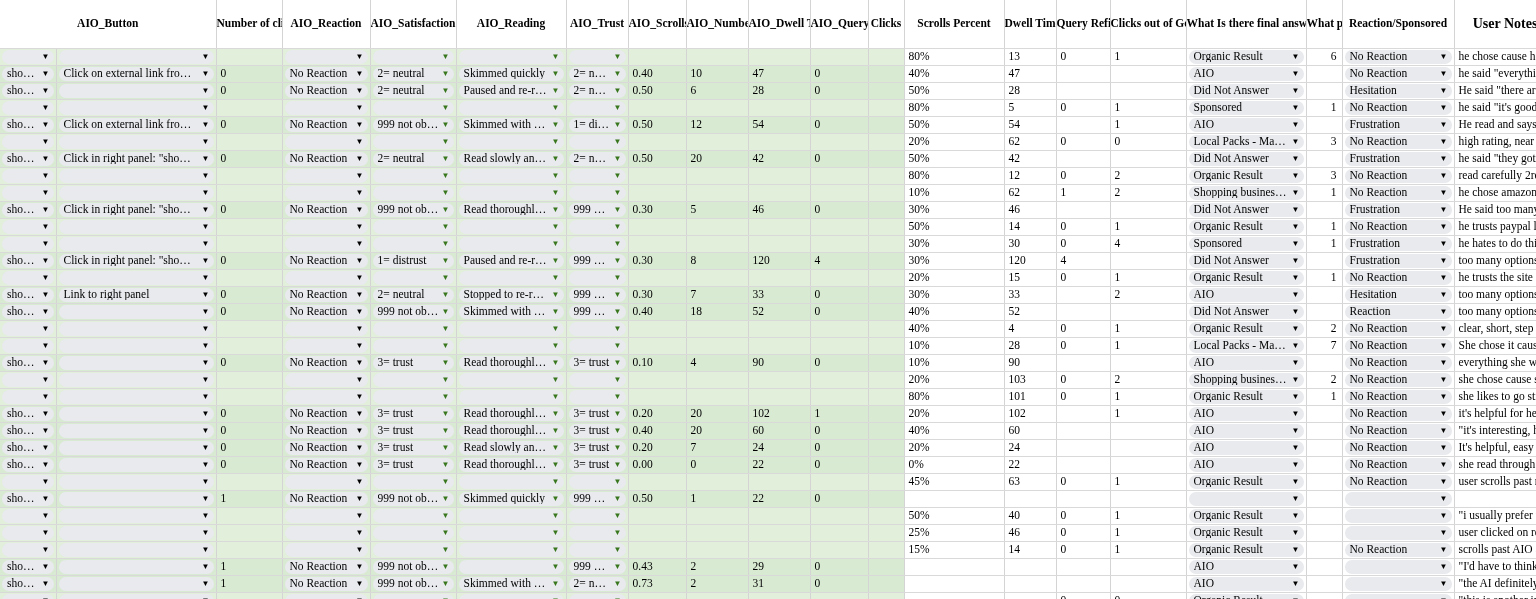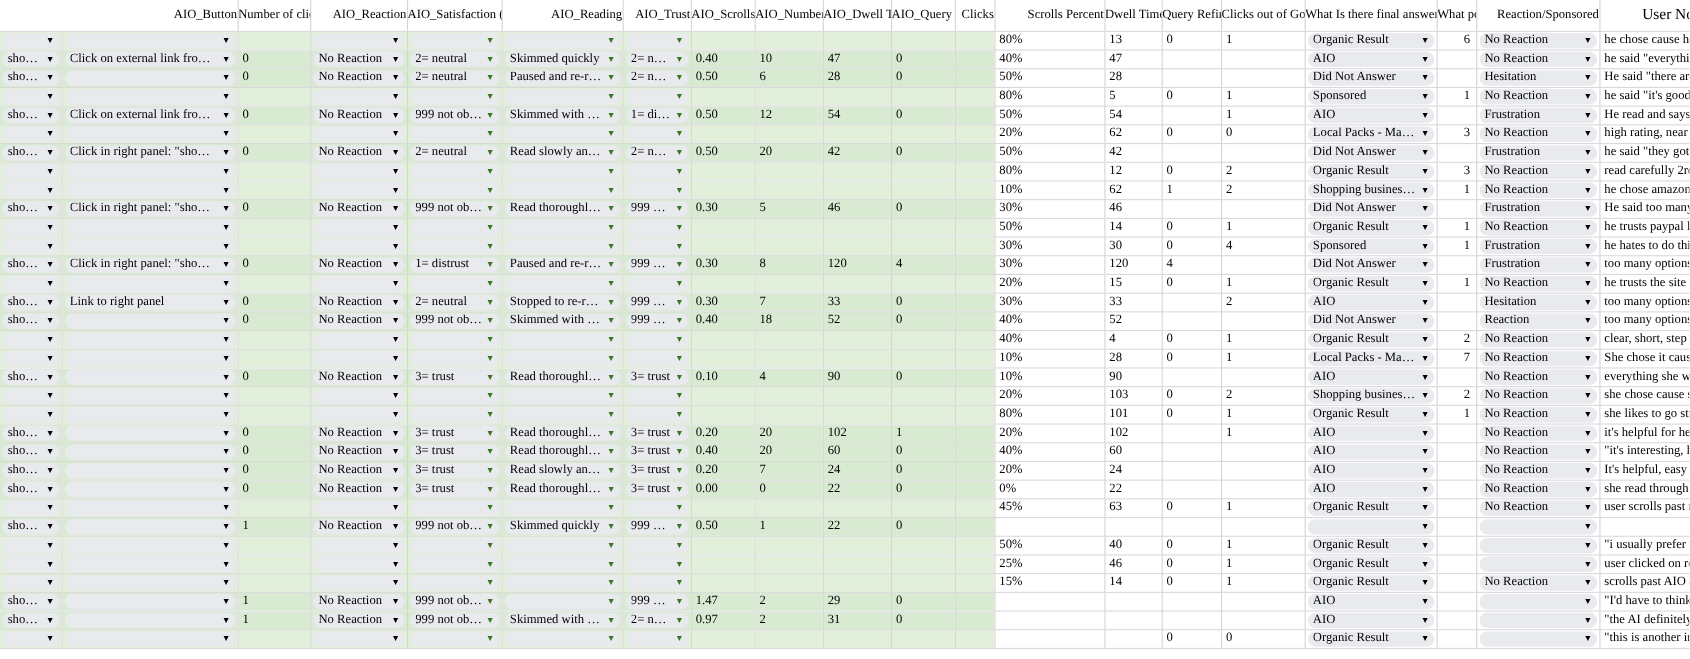--- a/index.html
+++ b/index.html
@@ -27,26 +27,26 @@
     border-bottom: 1px solid #d9d9d9;
     font-size: 11.5px;
     line-height: 1;
     vertical-align: middle;
     overflow: hidden;
     white-space: nowrap;
   }
   
   thead th {
     background: #ffffff;
-    font-weight: normal;
+    font-weight: bold;
     font-size: 11.5px;
-    text-align: right;
+    text-align: center;
     vertical-align: bottom;
     padding: 2px 3px 3px 3px;
-    height: 28px;
+    height: 48px;
     white-space: normal;
     word-wrap: break-word;
     line-height: 1.08;
     color: #000;
     border-bottom: 3px solid #b7b7b7;
     border-right: 1px solid #c8c8c8;
   }
   thead th.big { font-size: 14px; }
   
   tbody tr { height: 17px; }
@@ -2761,21 +2761,21 @@
               <span class="caret">▼</span>
             </div>
           </td>
           <td class="green">
             <div class="chip greenchip">
               <span class="txt">999 not obs</span>
               <span class="caret">▼</span>
             </div>
           </td>
           <td class="green">
-            <div class="plain">1.47</div>
+            <div class="plain">0.43</div>
           </td>
           <td class="green">
             <div class="plain">2</div>
           </td>
           <td class="green">
             <div class="plain">29</div>
           </td>
           <td class="green">
             <div class="plain">0</div>
           </td>
@@ -2847,21 +2847,21 @@
               <span class="caret">▼</span>
             </div>
           </td>
           <td class="green">
             <div class="chip greenchip">
               <span class="txt">2= neutral</span>
               <span class="caret">▼</span>
             </div>
           </td>
           <td class="green">
-            <div class="plain">0.97</div>
+            <div class="plain">0.73</div>
           </td>
           <td class="green">
             <div class="plain">2</div>
           </td>
           <td class="green">
             <div class="plain">31</div>
           </td>
           <td class="green">
             <div class="plain">0</div>
           </td>

